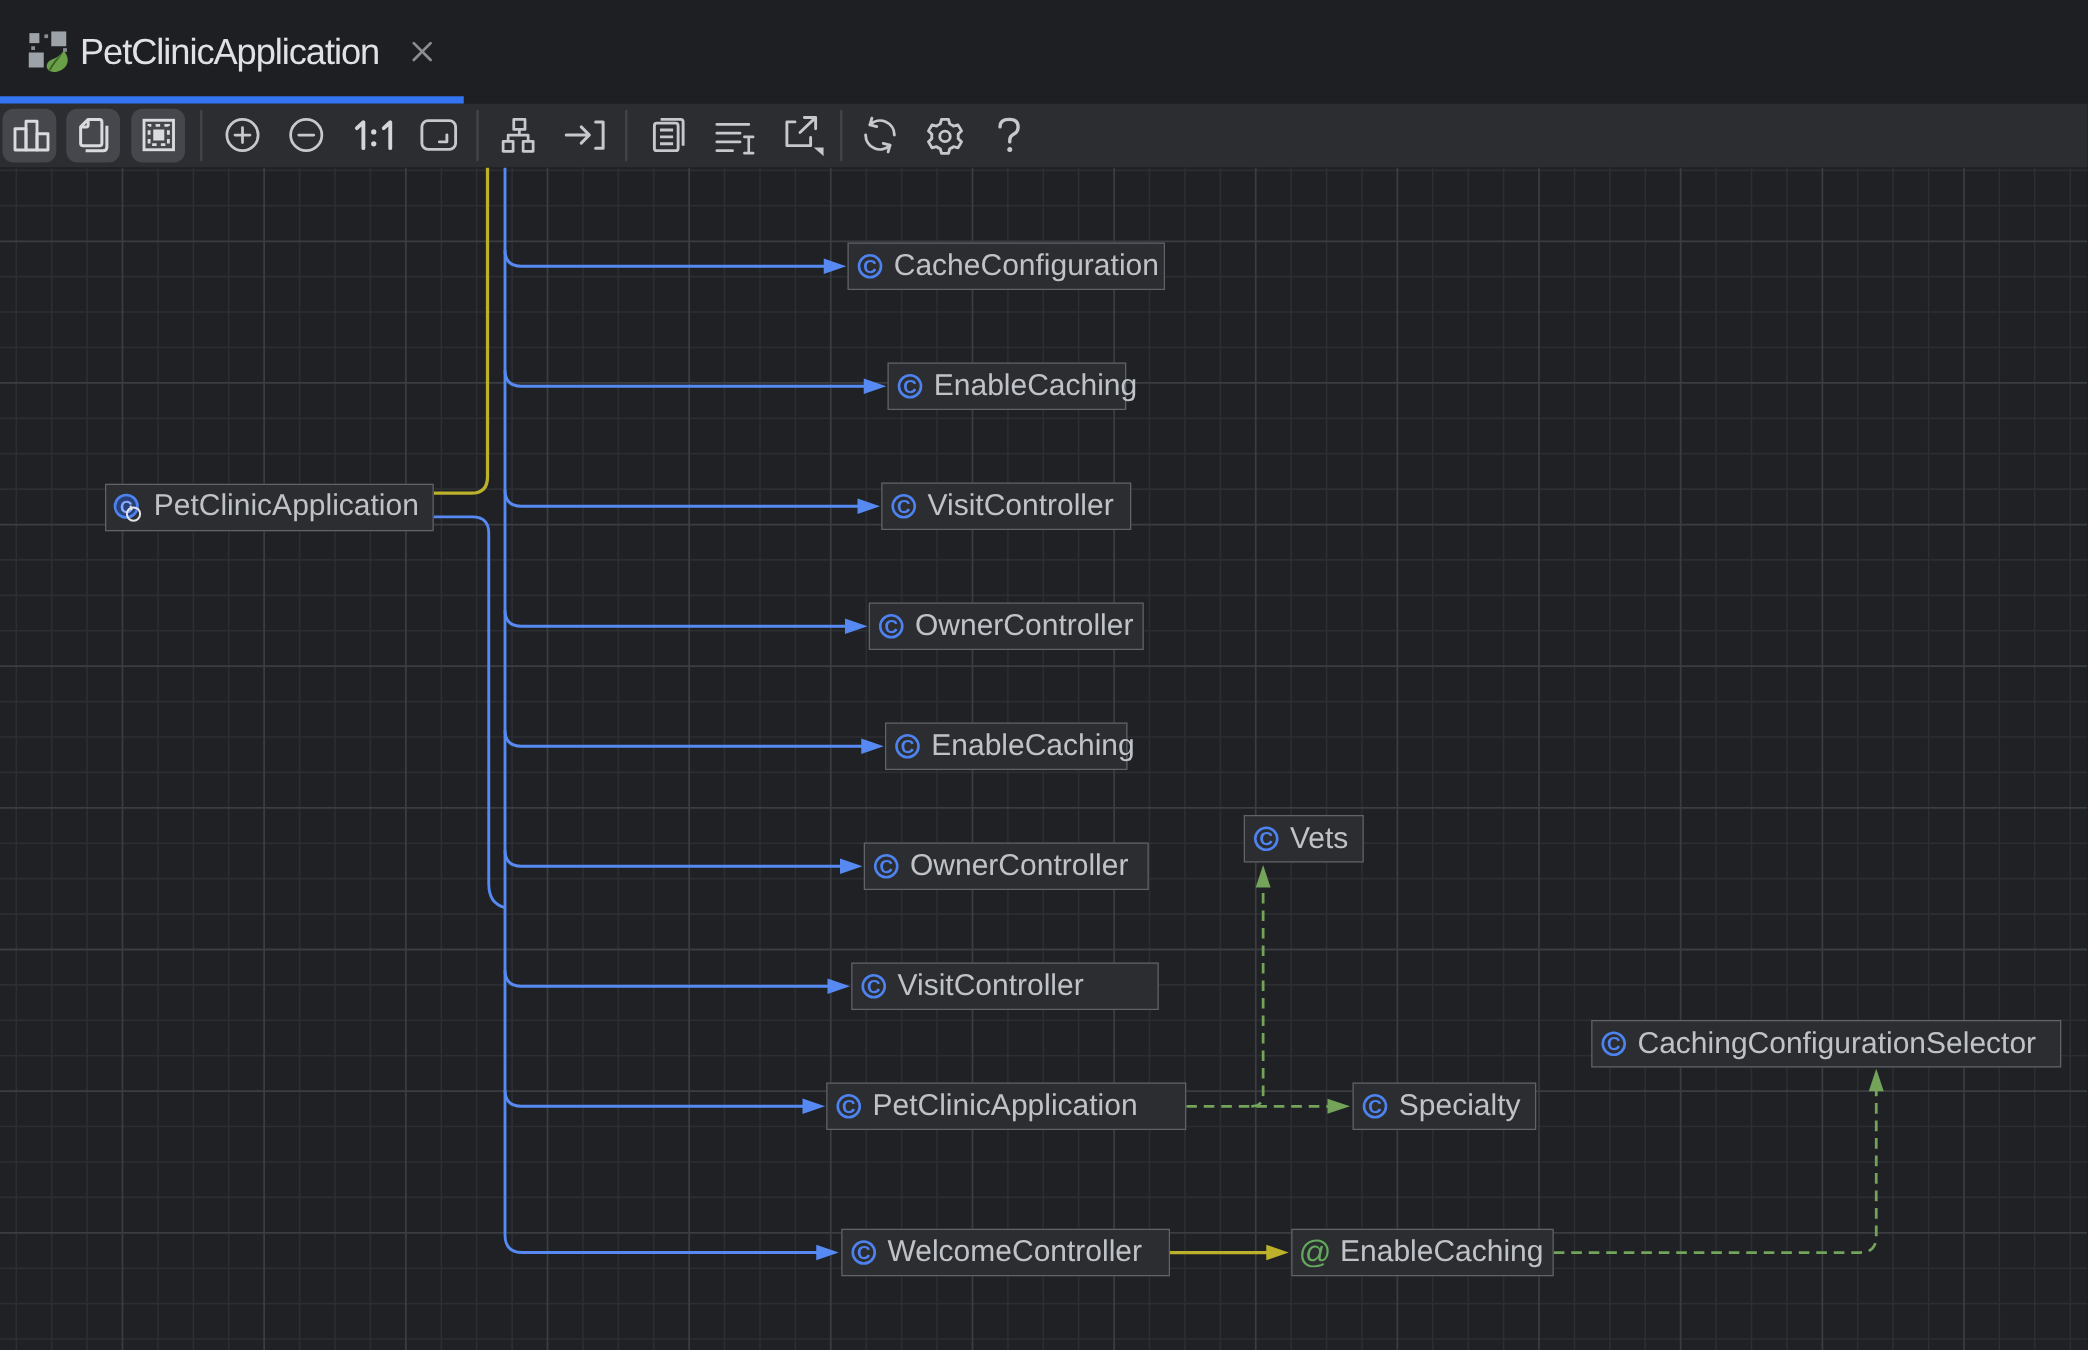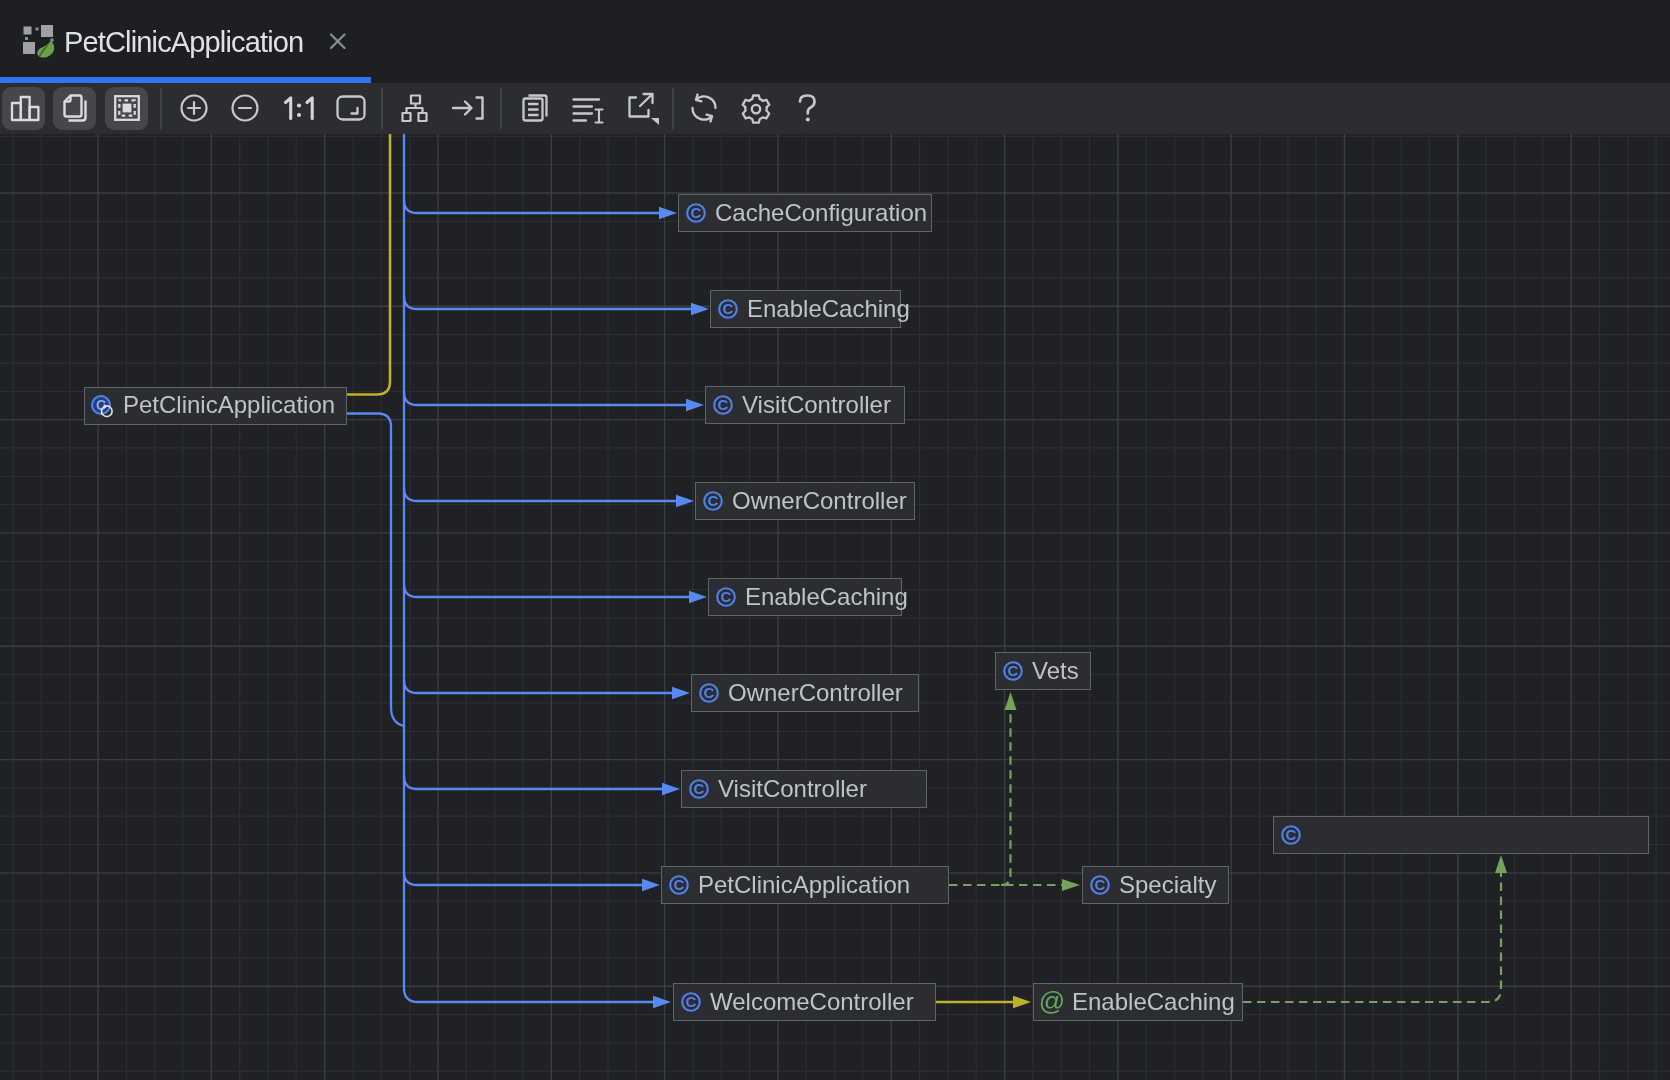--- a/index.html
+++ b/index.html
@@ -247,20 +247,21 @@
         <circle cx="11" cy="11" r="8.8" fill="none" stroke="#4e82ee" stroke-width="2.1"></circle>
         <text x="11" y="16.2" text-anchor="middle" font-size="15" font-weight="bold" fill="#4e82ee" font-family="Liberation Sans">C</text>
       </svg>
       <span class="lbl">Specialty</span>
     </div>
     <div class="node" style="left:1273px;top:682px;width:376px">
       <svg width="22" height="22" viewBox="0 0 22 22">
         <circle cx="11" cy="11" r="8.8" fill="none" stroke="#4e82ee" stroke-width="2.1"></circle>
         <text x="11" y="16.2" text-anchor="middle" font-size="15" font-weight="bold" fill="#4e82ee" font-family="Liberation Sans">C</text>
       </svg>
+      <span class="lbl">CachingConfigurationSelector</span>
     </div>
     <div class="node" style="left:673px;top:849px;width:263px">
       <svg width="22" height="22" viewBox="0 0 22 22">
         <circle cx="11" cy="11" r="8.8" fill="none" stroke="#4e82ee" stroke-width="2.1"></circle>
         <text x="11" y="16.2" text-anchor="middle" font-size="15" font-weight="bold" fill="#4e82ee" font-family="Liberation Sans">C</text>
       </svg>
       <span class="lbl">WelcomeController</span>
     </div>
     <div class="node" style="left:1033px;top:849px;width:210px">
       <svg width="24" height="24" viewBox="0 0 24 24">

